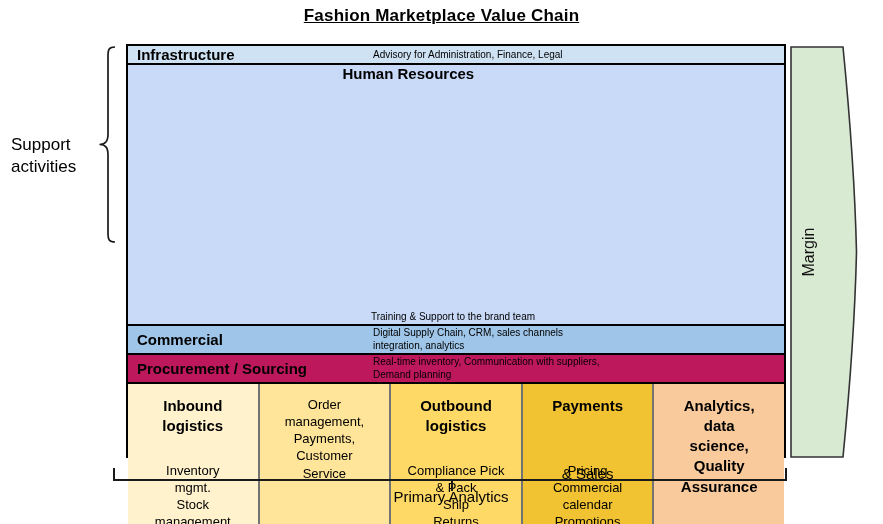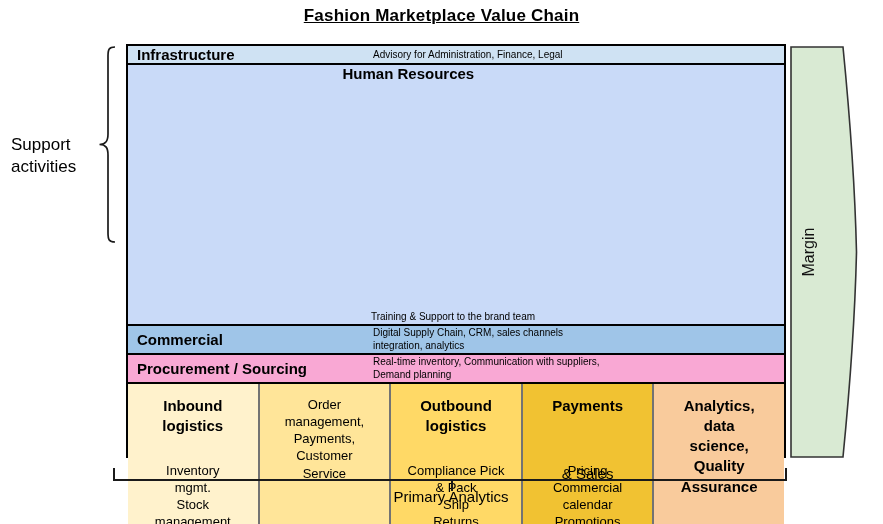--- a/index.html
+++ b/index.html
@@ -71,21 +71,21 @@
         <div class="row-name">Human Resources</div>
         <div class="row-desc">Training &amp; Support to the brand team</div>
       </div>
 
       <div class="support-row" style="background-color: rgb(159, 197, 232);">
         <div class="row-name">Commercial</div>
         <div class="row-desc">Digital Supply Chain, CRM, sales channels
 integration, analytics</div>
       </div>
 
-      <div class="support-row" style="background-color: #f9a8d4;">
+      <div class="support-row" style="background-color: #be185d;">
         <div class="row-name">Procurement / Sourcing</div>
         <div class="row-desc">Real-time inventory, Communication with suppliers,
 Demand planning</div>
       </div>
 
     </div>
 
     <div class="primary-cols">
 
       <div class="primary-col" style="background-color: rgb(255, 242, 204);">

